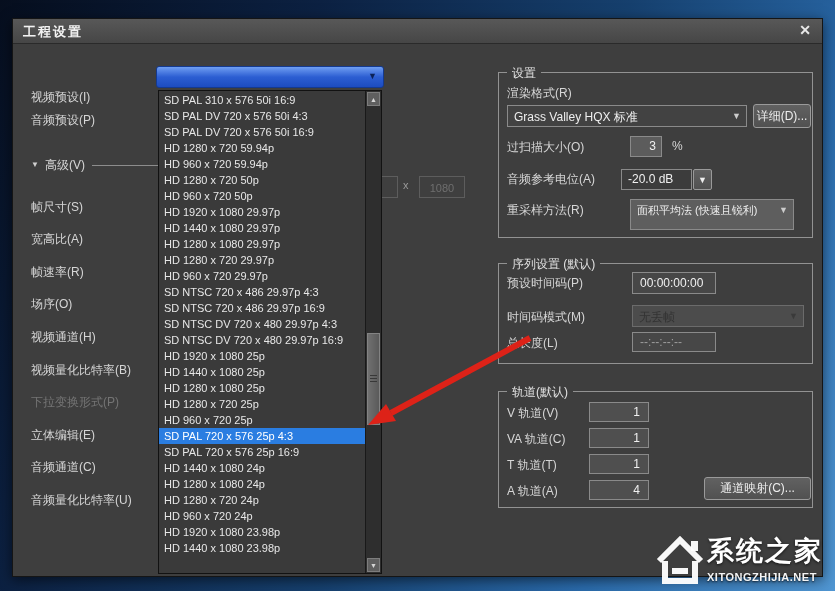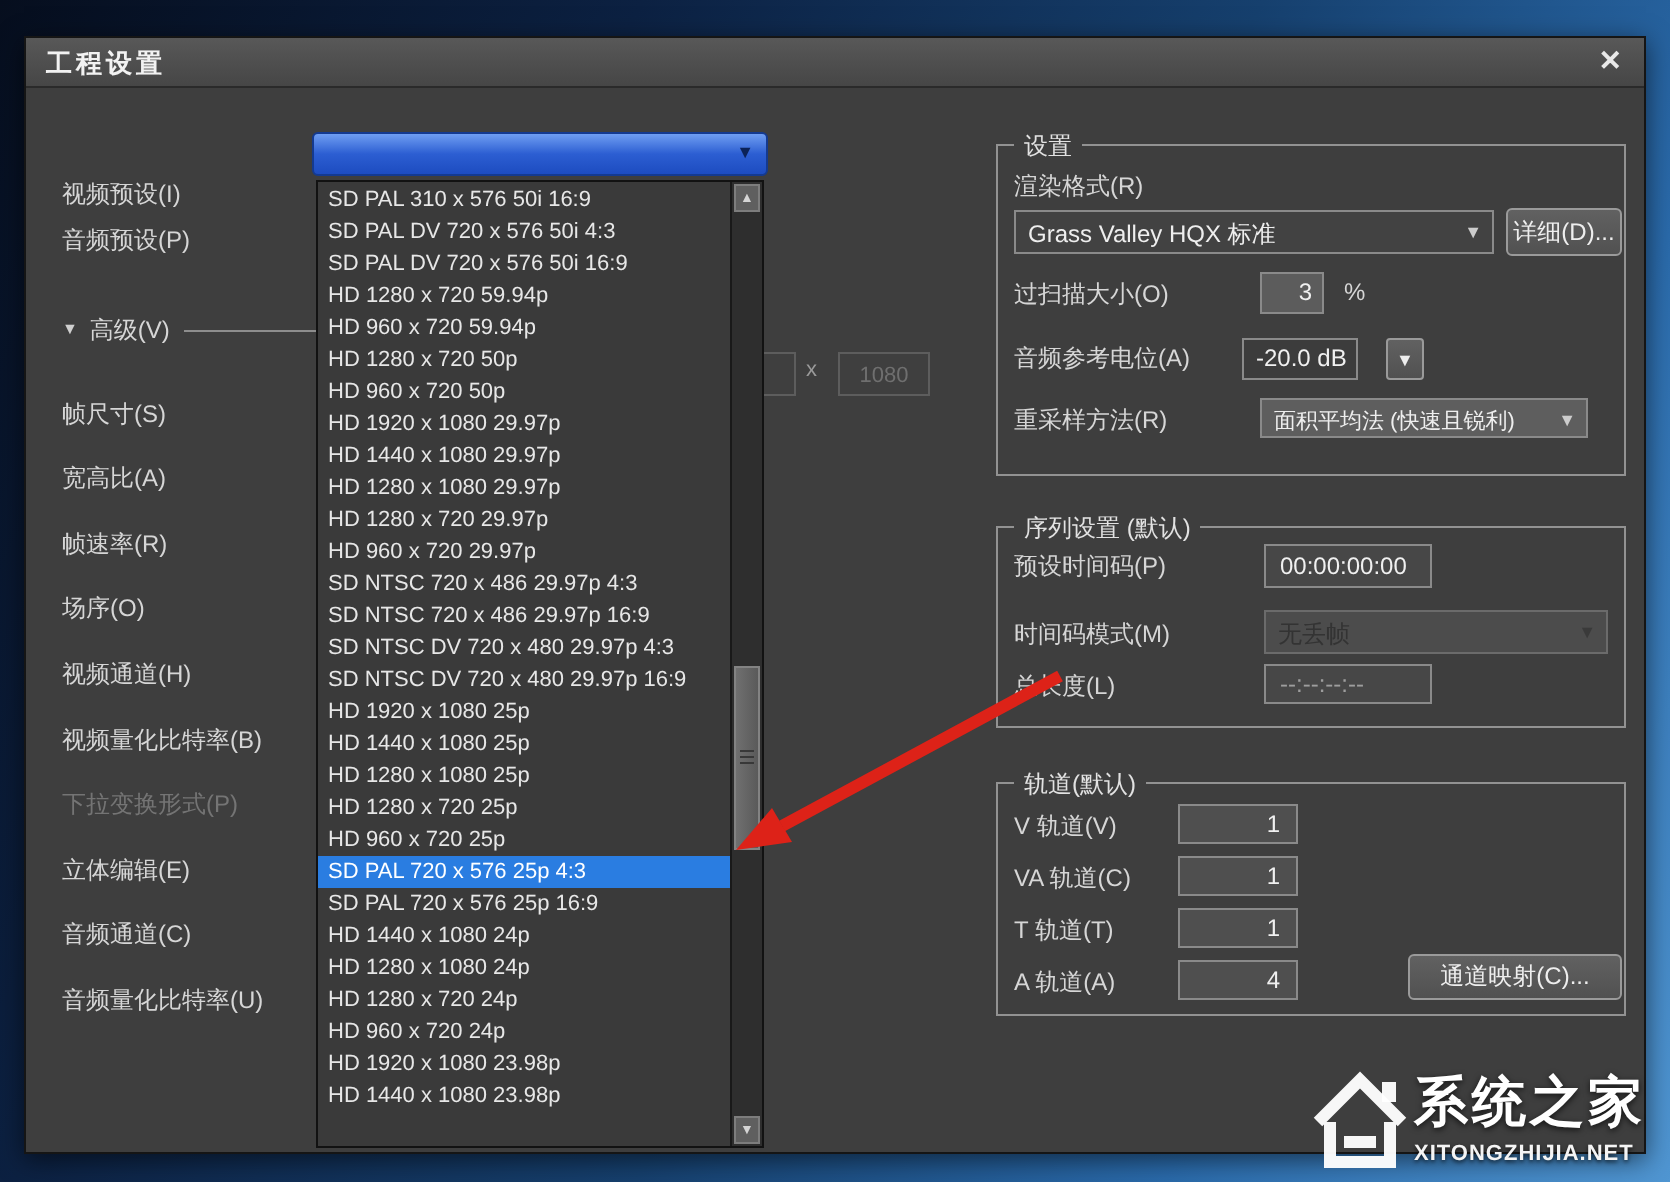--- a/index.html
+++ b/index.html
@@ -85,24 +85,24 @@
   .combo .val{display:block;padding:3px 16px 0 6px;white-space:nowrap;overflow:hidden;}
 
   
   .g1 .lbl-render{position:absolute;left:8px;top:12px;}
   .g1 .combo-render{left:8px;top:32px;width:240px;height:22px;}
   .g1 .btn-detail{left:254px;top:31px;width:58px;height:24px;line-height:22px;}
   .g1 .lbl-overscan{position:absolute;left:8px;top:66px;}
   .g1 .inp-overscan{left:131px;top:63px;width:32px;height:21px;background:#5c5c5c;text-align:right;padding-right:5px;}
   .g1 .unit{position:absolute;left:173px;top:66px;}
   .g1 .lbl-audioref{position:absolute;left:8px;top:98px;}
-  .g1 .inp-audioref{left:122px;top:96px;width:58px;height:21px;background:#3c3c3c;padding-left:6px;}
+  .g1 .inp-audioref{left:122px;top:96px;width:71px;height:21px;background:#3c3c3c;padding-left:6px;}
   .g1 .btn-audioref{left:194px;top:96px;width:19px;height:21px;border-radius:2px;font-size:9px;line-height:20px;}
   .g1 .lbl-resample{position:absolute;left:8px;top:129px;}
-  .g1 .combo-resample{left:131px;top:126px;width:164px;height:20px;font-size:11px;}
+  .g1 .combo-resample{left:131px;top:126px;width:164px;height:31px;font-size:11px;}
 
   
   .g2 .lbl-tc{position:absolute;left:8px;top:11px;}
   .g2 .fld-tc{left:133px;top:8px;width:84px;height:22px;line-height:21px;padding-left:7px;}
   .g2 .lbl-tcmode{position:absolute;left:8px;top:45px;}
   .g2 .combo-tcmode{left:133px;top:41px;width:172px;height:22px;}
   .g2 .lbl-total{position:absolute;left:8px;top:71px;}
   .g2 .fld-total{left:133px;top:68px;width:84px;height:20px;line-height:18px;color:#9d9d9d;padding-left:7px;}
 
   

